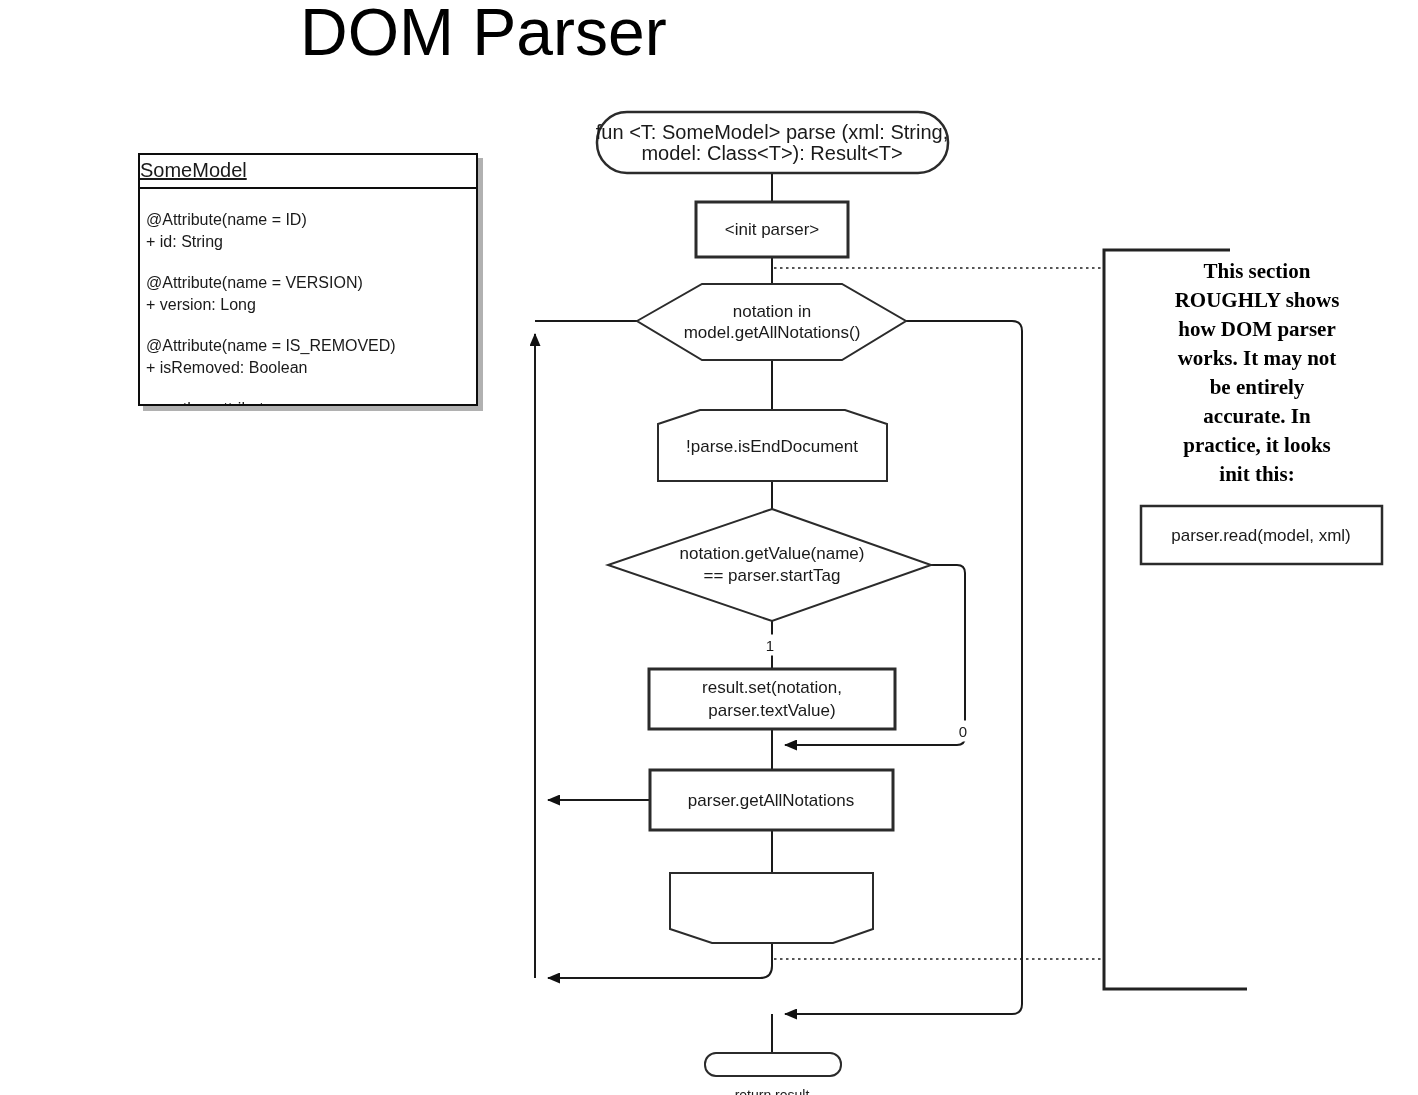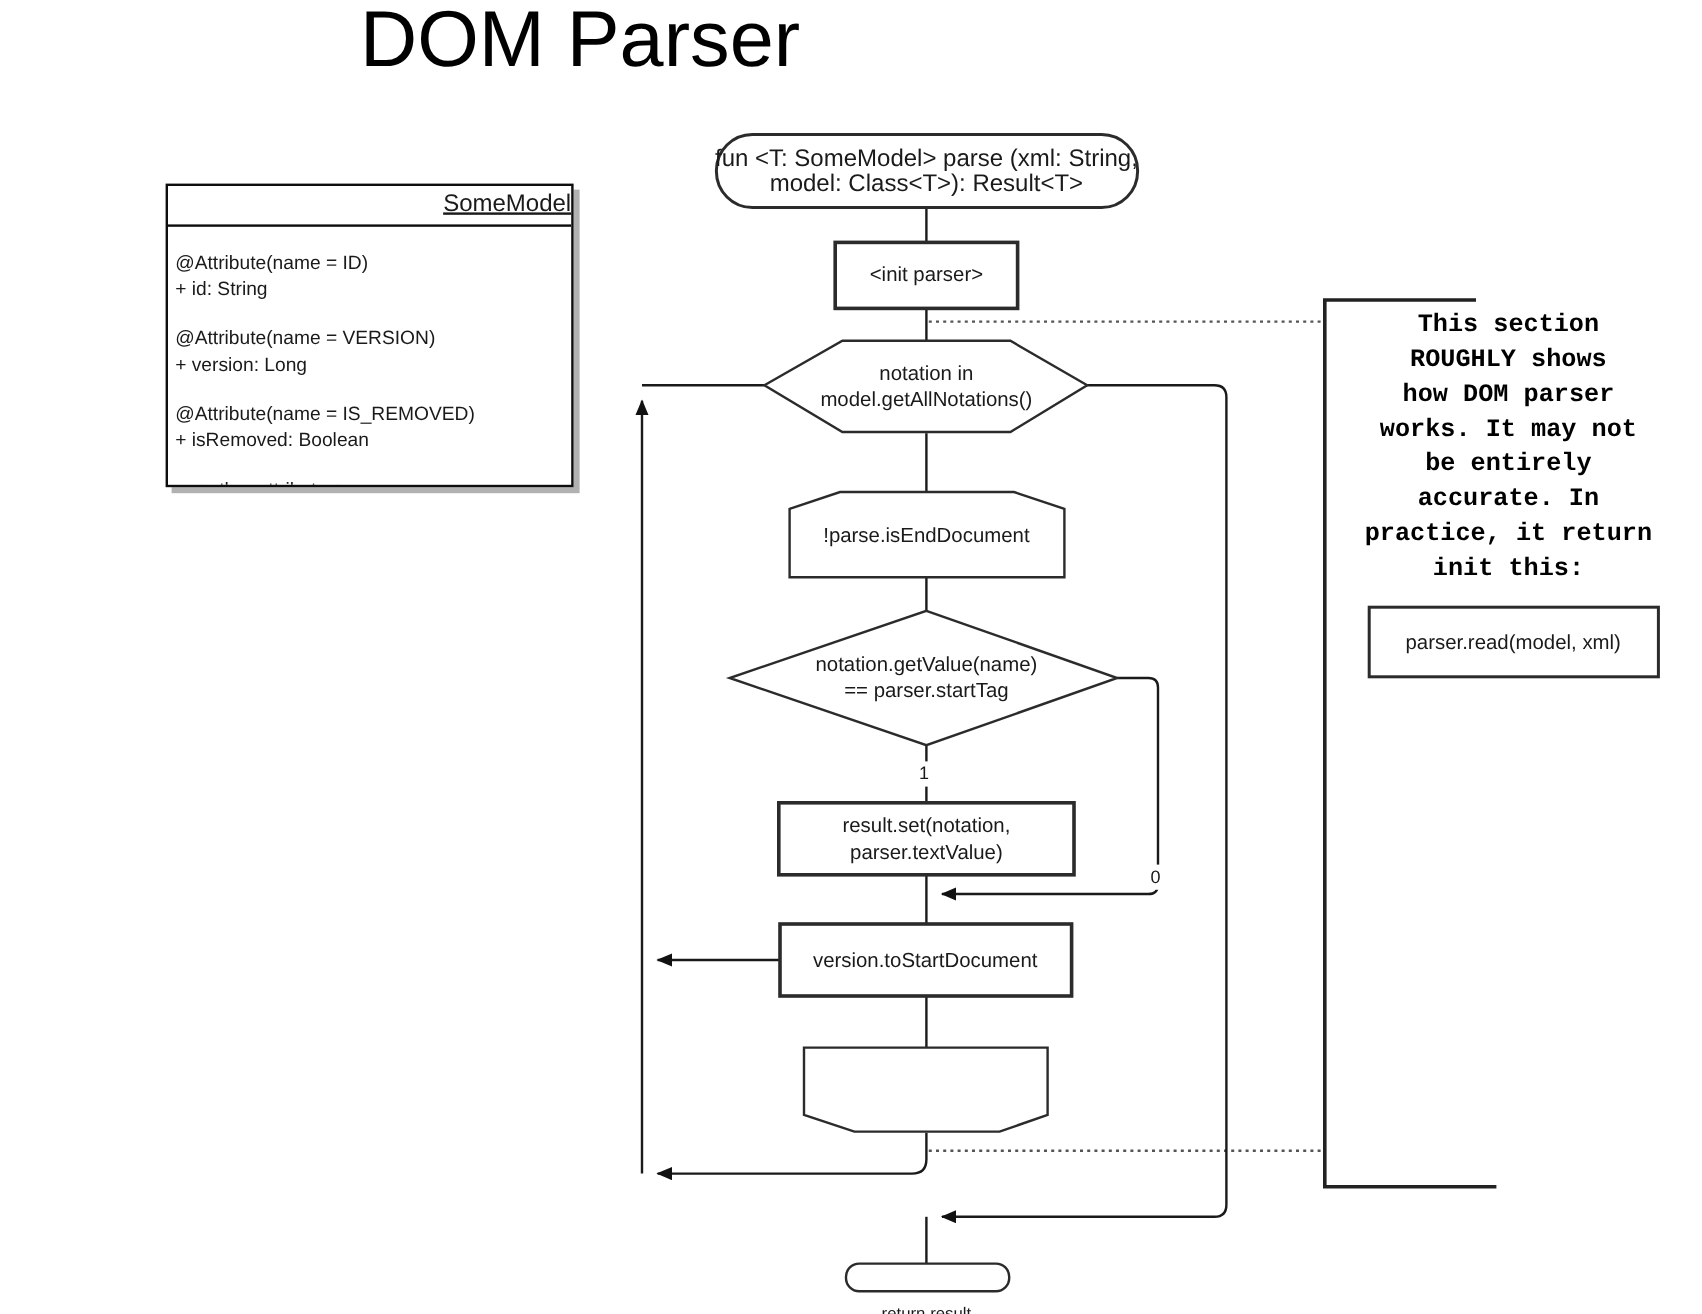--- a/index.html
+++ b/index.html
@@ -30,33 +30,33 @@
   }
   
   .class-box{
     position:absolute;left:138px;top:153px;
     width:336px;height:249px;
     background:#fff;border:2px solid #0d0d0d;
     box-shadow:5px 5px 0 #b1b1b1;
     overflow:hidden;
   }
   .class-box .cb-title{
-    text-align:right;font-size:20px;
+    text-align:left;font-size:20px;
     text-decoration:underline;
     padding:4px 0 5px 0;
     border-bottom:2px solid #0d0d0d;
   }
   .class-box .cb-body{padding:20px 4px 0 6px;font-size:16px;line-height:22px;}
   .class-box .cb-line.gap{margin-bottom:19px;}
   .class-box .cb-line.indent{margin-left:14px;}
   
   .note{
     position:absolute;left:1126px;top:257px;width:262px;
     text-align:center;
-    font-family:Liberation Mono, monospace;
+    font-family:Liberation Serif, serif;
     font-weight:bold;font-size:21px;line-height:29px;color:#000;
   }
   .two-line{white-space:nowrap;}
 </style>
 </head>
 <body>
 
 <div id="canvas">
 
   <div class="page-title">DOM Parser</div>
@@ -137,30 +137,30 @@
 
   <div class="lbl small" style="left:770px;top:645px;">1</div>
 
   <div class="lbl two-line" style="left:772px;top:699px;line-height:23px;">
     <div>result.set(notation,</div>
     <div>parser.textValue)</div>
   </div>
 
   <div class="lbl small" style="left:963px;top:731px;">0</div>
 
-  <div class="lbl" style="left:771px;top:800px;">version.toStartDocument</div>
+  <div class="lbl" style="left:771px;top:800px;">parser.getAllNotations</div>
 
   <div class="lbl" style="left:772px;top:1065px;font-size:14px;margin-top:30px;">return result</div>
 
   <div class="lbl" style="left:1261px;top:535px;">parser.read(model, xml)</div>
 
   <div class="note">
     <div>This section</div>
     <div>ROUGHLY shows</div>
     <div>how DOM parser</div>
     <div>works. It may not</div>
     <div>be entirely</div>
     <div>accurate. In</div>
-    <div>practice, it return</div>
+    <div>practice, it looks</div>
     <div>init this:</div>
   </div>
 
 </div>
 
 </body></html>

